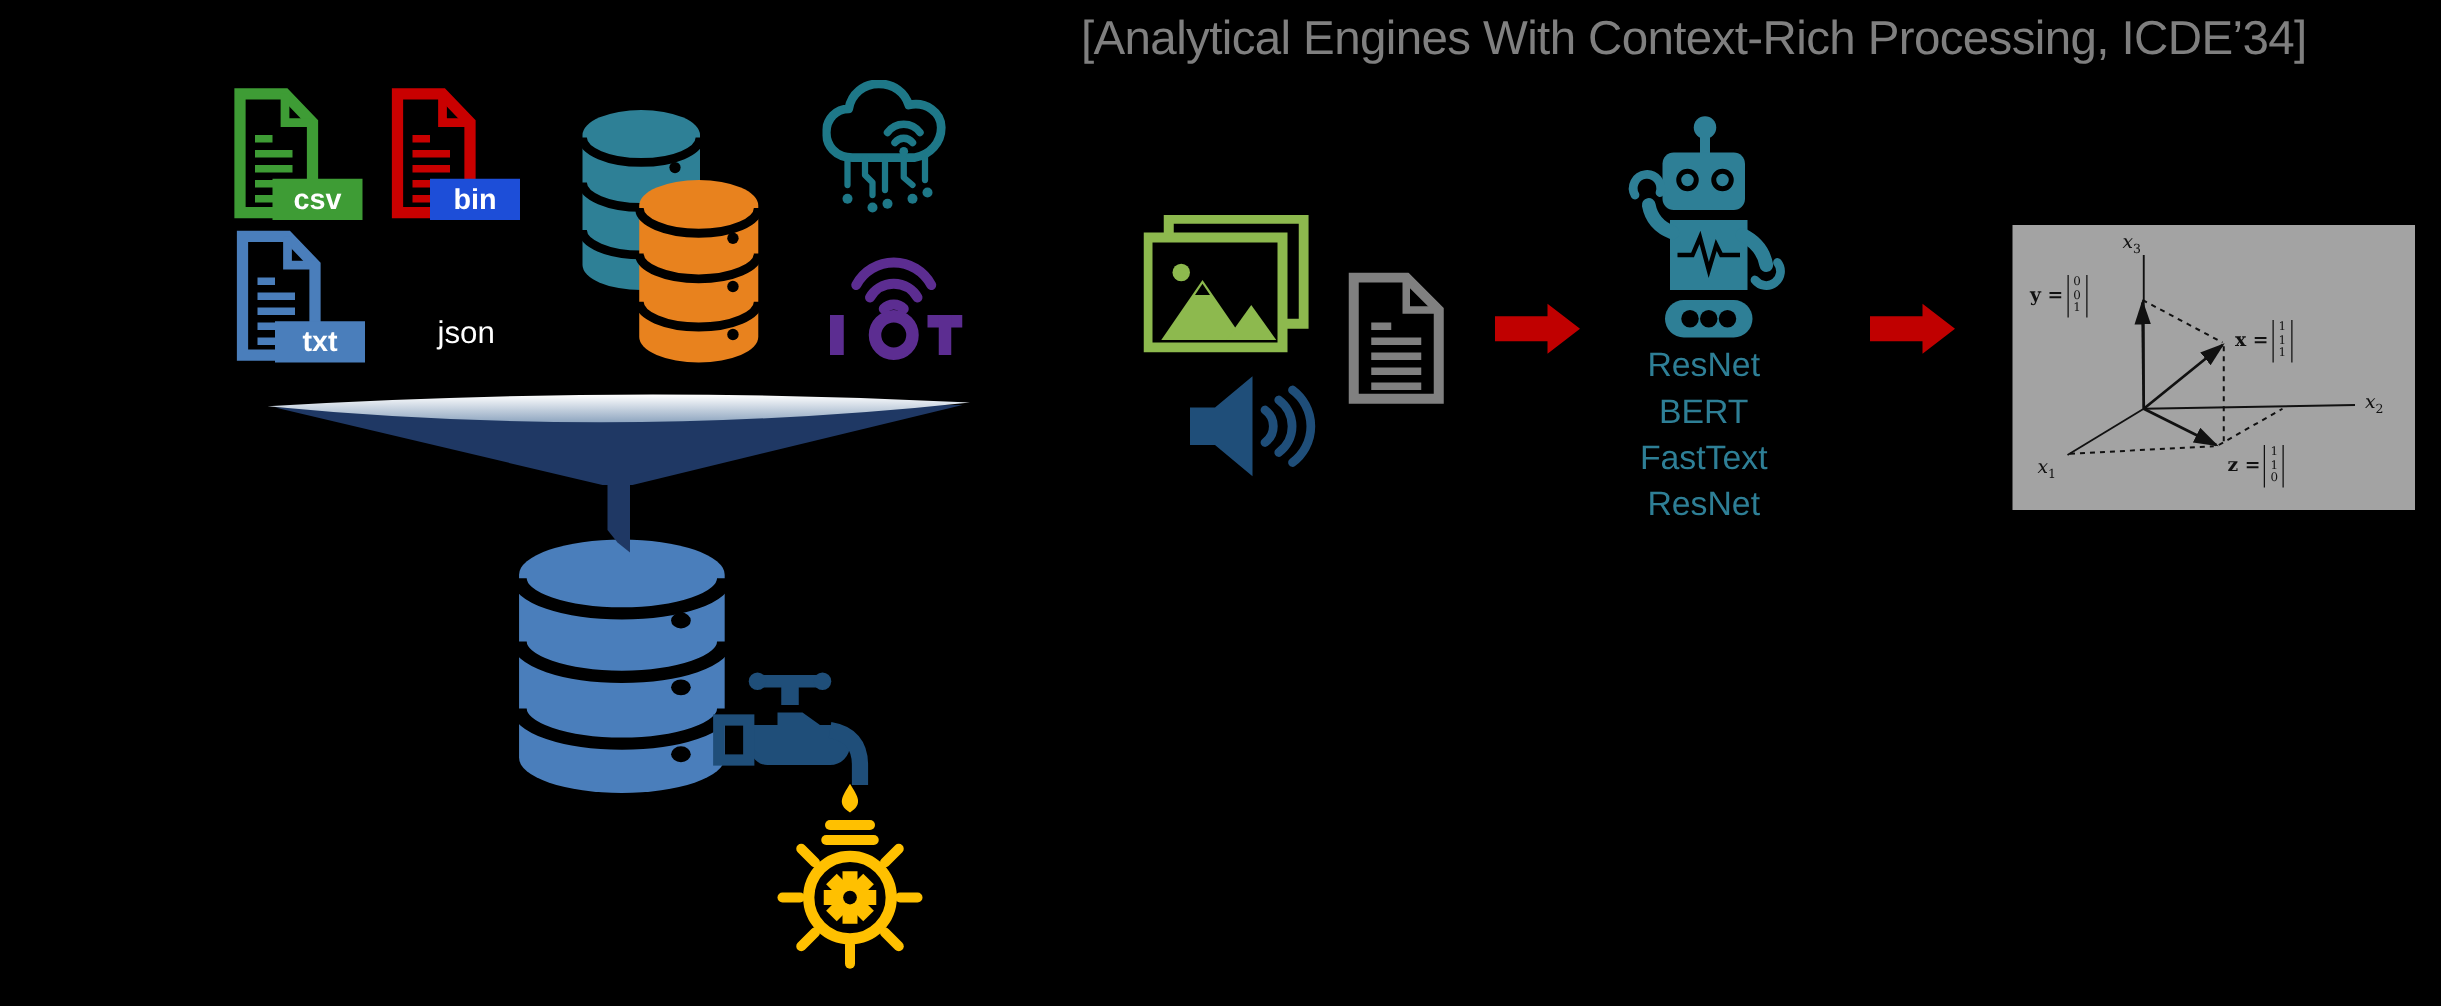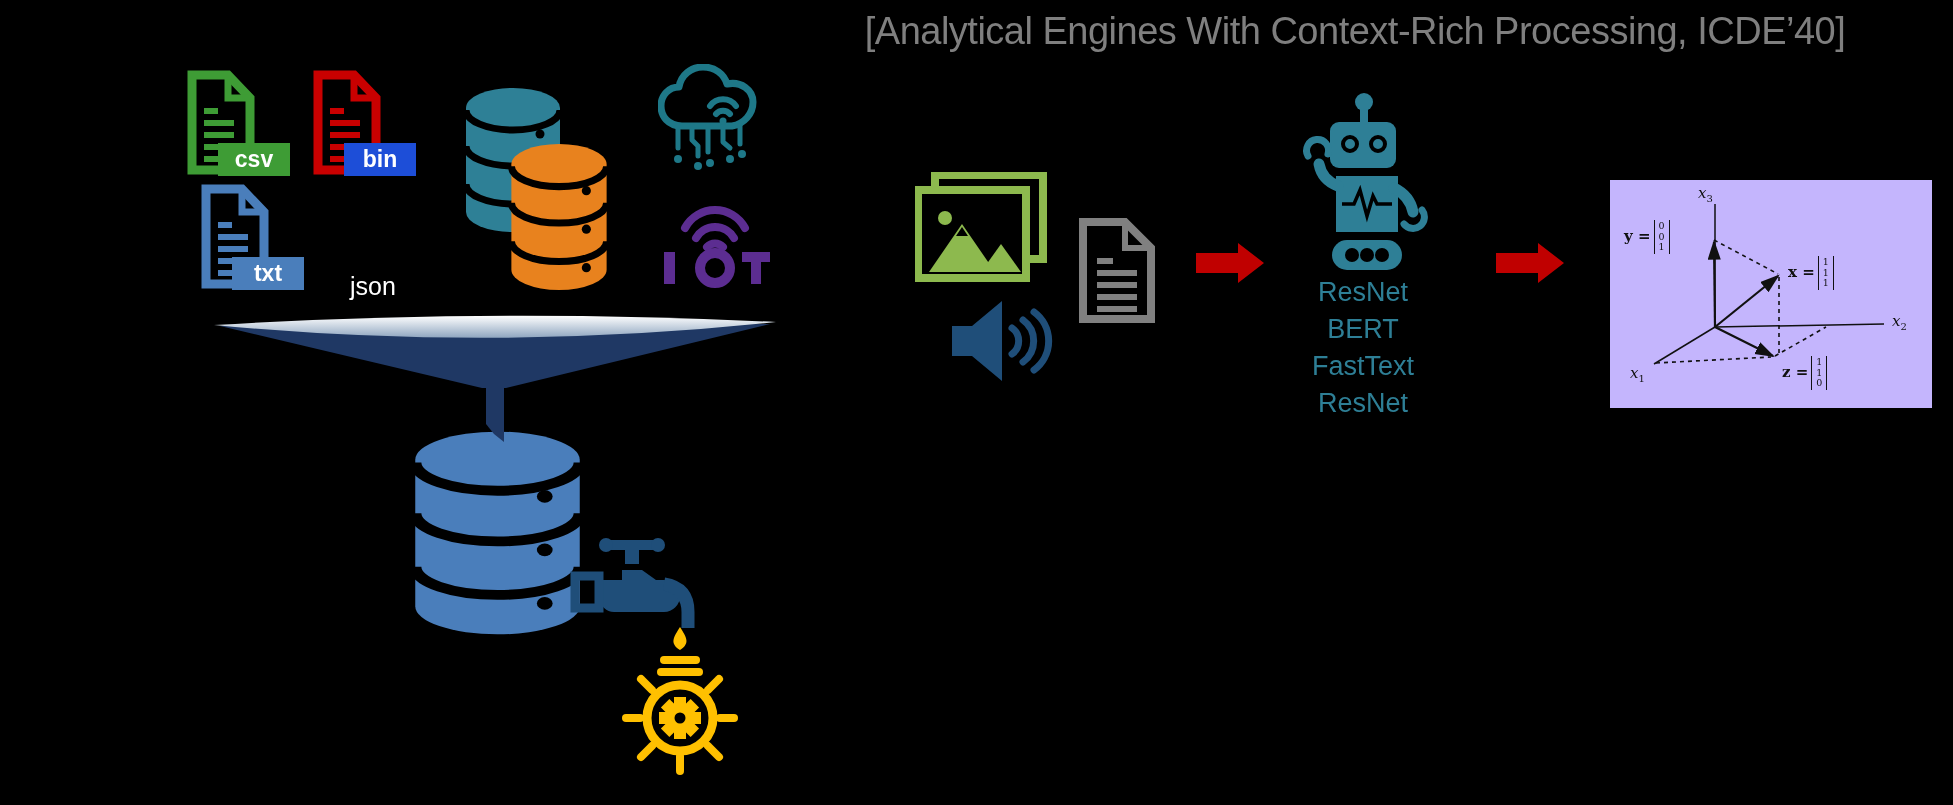--- a/index.html
+++ b/index.html
@@ -8,26 +8,26 @@
   .abs{position:absolute;}
   
   .slide-title{left:850px;top:10px;width:1010px;text-align:center;font-size:38px;
                color:#7F7F7F;letter-spacing:-0.5px;}
   
   .file-icon{width:104px;height:108px;}
   .file-icon svg{position:absolute;left:0;top:0;}
   .file-band{position:absolute;right:0;bottom:2px;width:72px;height:33px;
              display:flex;align-items:center;justify-content:center;
              color:#fff;font-size:23px;font-weight:bold;margin-top:20px;}
-  .json-label{left:350px;top:272px;color:#fff;font-size:25px;}
+  .json-label{left:350px;top:252px;color:#fff;font-size:25px;}
   
   .model-list{left:1295px;top:274px;width:136px;text-align:center;}
   .model-line{height:37px;line-height:37px;font-size:27px;font-weight:normal;color:#2E7F96;}
   
-  .vector-plot{left:1610px;top:180px;width:322px;height:228px;background:#c4b5fd;}
+  .vector-plot{left:1610px;top:180px;width:322px;height:228px;background:#a3a3a3;}
   .vp-label{position:absolute;color:#111;font-family:"DejaVu Serif",serif;font-size:15px;white-space:nowrap;}
   .vp-axis .base{font-style:italic;}
   .vp-axis sub{font-size:10px;}
   .vec-name{font-weight:bold;margin-right:3px;}
   .matrix{display:inline-flex;flex-direction:column;align-items:center;
           border-left:1.6px solid #111;border-right:1.6px solid #111;
           padding:1px 4px;font-size:9.5px;line-height:1.12;vertical-align:middle;}
 </style>
 </head>
 <body>
@@ -69,21 +69,21 @@
     <div class="file-band" style="background:#3E9C35">csv</div>
   </div>
 
   <div class="abs file-icon" style="left:312px;top:70px;color:#C90000">
     <svg width="70" height="106">
         <use href="#sym-filedoc"></use>
       </svg>
     <div class="file-band" style="background:#1d4ed8">bin</div>
   </div>
 
-  <div class="abs file-icon" style="left:200px;top:184px;color:#4A7EBB">
+  <div class="abs file-icon" style="left:188px;top:184px;color:#4A7EBB">
     <svg width="70" height="106">
         <use href="#sym-filedoc"></use>
       </svg>
     <div class="file-band" style="background:#4A7EBB">txt</div>
   </div>
 
   <div class="abs json-label">json</div>
 
   <svg class="abs" style="left:462px;top:84px;color:#2E8096" width="102" height="152" viewBox="0 0 100 152">
     <use href="#sym-cylinder"></use>
@@ -177,21 +177,21 @@
     <g fill="#FFC000">
       <rect x="72" y="71" width="12" height="42"></rect>
       <rect x="72" y="71" width="12" height="42" transform="rotate(45 78 92)"></rect>
       <rect x="72" y="71" width="12" height="42" transform="rotate(90 78 92)"></rect>
       <rect x="72" y="71" width="12" height="42" transform="rotate(135 78 92)"></rect>
       <circle cx="78" cy="92" r="13"></circle>
     </g>
     <circle cx="78" cy="92" r="5.5" fill="#000"></circle>
   </svg>
 
-  <div class="abs slide-title">[Analytical Engines With Context-Rich Processing, ICDE’40]</div>
+  <div class="abs slide-title">[Analytical Engines With Context-Rich Processing, ICDE’34]</div>
 
   <svg class="abs" style="left:915px;top:172px" width="132" height="110" viewBox="0 0 132 110">
     <rect x="20" y="3" width="108" height="84" fill="none" stroke="#8DB94E" stroke-width="8"></rect>
     <rect x="3" y="18" width="108" height="88" fill="#000" stroke="#8DB94E" stroke-width="8"></rect>
     <circle cx="30" cy="46" r="7" fill="#8DB94E"></circle>
     <polygon points="14,100 47,52 80,100" fill="#8DB94E"></polygon>
     <polygon points="41,64 53,64 47,55" fill="#000"></polygon>
     <polygon points="66,100 86,72 106,100" fill="#8DB94E"></polygon>
   </svg>
 

